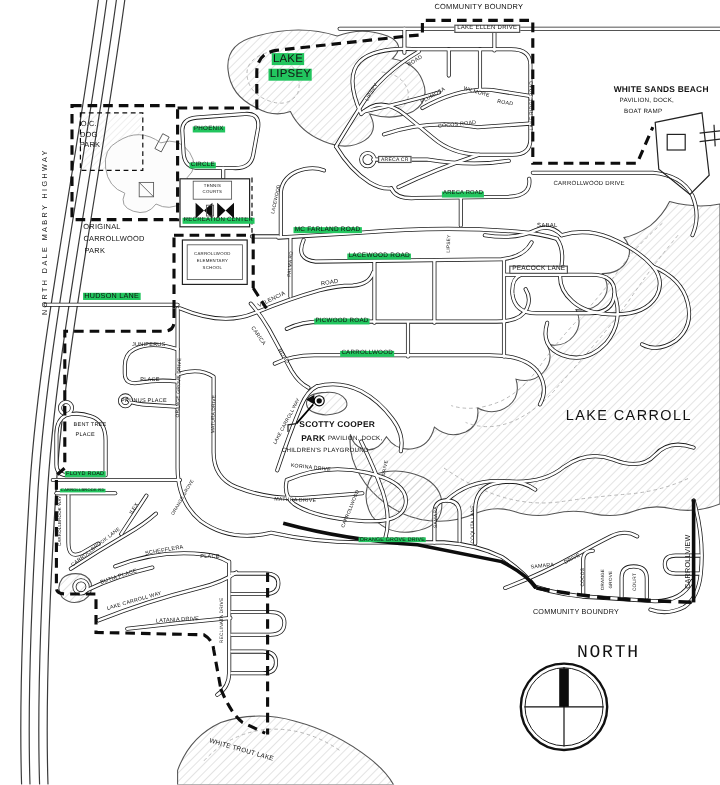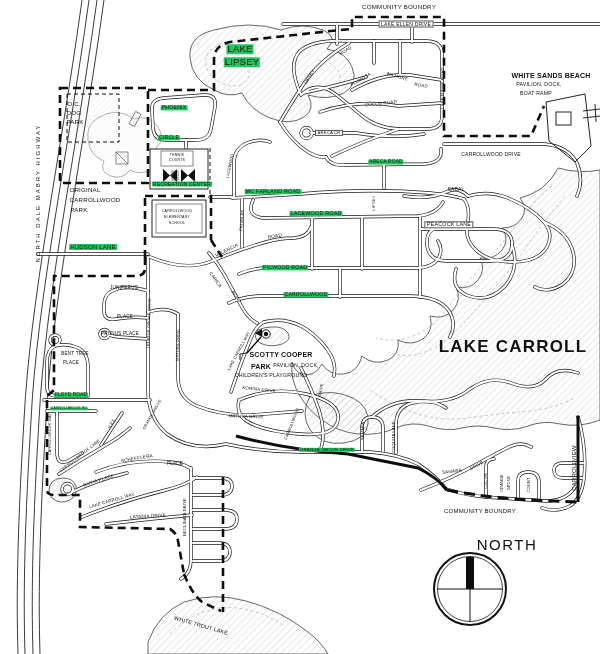--- a/index.html
+++ b/index.html
@@ -4,21 +4,21 @@
 <style>
   html,body{margin:0;padding:0;background:#fff;}
   #map{position:relative;width:600px;height:654px;background:#fff;overflow:hidden;
        font-family:"Liberation Sans",sans-serif;}
   #map svg{position:absolute;left:0;top:0;}
   #labels{position:absolute;left:0;top:0;width:600px;height:654px;pointer-events:none;}
   .lbl{position:absolute;white-space:nowrap;color:#111;line-height:1;
        font-family:"Liberation Sans",sans-serif;letter-spacing:.2px;}
   .lbl.bg{background:#22c55e;padding:0 1px;}
   .lbl.box{background:#fff;border:.5px solid #555;padding:0 1.5px;}
-  .lbl.sf{font-family:Liberation Sans, sans-serif;}
+  .lbl.sf{font-family:Liberation Mono, monospace;}
   .road-casing path{fill:none;stroke:#1b1b1b;stroke-width:3.4;stroke-linecap:round;stroke-linejoin:round;}
   .road-fill  path{fill:none;stroke:#ffffff;stroke-width:2.1;stroke-linecap:round;stroke-linejoin:round;}
   .hwy path{fill:none;stroke:#3a3a3a;stroke-width:1;}
   .boundary path{fill:none;stroke:#0d0d0d;stroke-width:2.6;stroke-dasharray:8 5;}
   .boundary path.solid{stroke-dasharray:none;stroke-width:3;}
   .boundary path.longdash{stroke-dasharray:11 6;stroke-width:3;}
   .boundary path.thin{stroke-width:1;stroke-dasharray:4 3;}
   .lake{fill:url(#hatch);stroke:#555;stroke-width:.9;}
   .lake-contour{fill:none;stroke:#ababab;stroke-width:.7;stroke-dasharray:3 2.5;}
   .block{fill:#fff;stroke:#222;stroke-width:1;}
@@ -312,21 +312,21 @@
       <span class="lbl" style="left: 361px; top: 80px; font-size: 4.4px; transform: translate(-50%, -50%) rotate(-30deg);">PLUMOSA</span>
       <span class="lbl" style="left: 397px; top: 77px; font-size: 4.4px; transform: translate(-50%, -50%) rotate(16deg);">WILMORE</span>
       <span class="lbl" style="left: 421px; top: 86px; font-size: 4.4px; transform: translate(-50%, -50%) rotate(10deg);">ROAD</span>
       <span class="lbl" style="left: 381px; top: 104px; font-size: 4.4px; transform: translate(-50%, -50%) rotate(-6deg);">COCOS ROAD</span>
       <span class="lbl box" style="left: 329px; top: 133px; font-size: 4.2px; transform: translate(-50%, -50%) rotate(0deg);">ARECA CR</span>
       <span class="lbl bg" style="left: 386px; top: 162px; font-size: 4.8px; transform: translate(-50%, -50%) rotate(0deg);">ARECA ROAD</span>
       <span class="lbl" style="left: 443px; top: 88px; font-size: 4.2px; transform: translate(-50%, -50%) rotate(-90deg);">LAKE RIDGE ROAD</span>
       <span class="lbl" style="left: 491px; top: 154px; font-size: 5px; transform: translate(-50%, -50%) rotate(0deg);">CARROLLWOOD DRIVE</span>
       <span class="lbl" style="left: 456px; top: 189px; font-size: 5px; transform: translate(-50%, -50%) rotate(0deg);">SABAL</span>
       <span class="lbl box" style="left: 449px; top: 225px; font-size: 5.4px; transform: translate(-50%, -50%) rotate(0deg);">PEACOCK LANE</span>
-      <span class="lbl" style="left: 513px; top: 346px; font-size: 17px; letter-spacing: 1.2px; transform: translate(-50%, -50%) rotate(0deg); font-weight: bold;">LAKE CARROLL</span>
+      <span class="lbl" style="left: 524px; top: 346px; font-size: 12px; letter-spacing: 1.2px; transform: translate(-50%, -50%) rotate(0deg);">LAKE CARROLL</span>
       <span class="lbl" style="left: 38px; top: 193px; font-size: 6px; letter-spacing: 2px; transform: translate(-50%, -50%) rotate(-90deg);">NORTH DALE MABRY HIGHWAY</span>
       <span class="lbl bg" style="left: 93px; top: 247px; font-size: 6px; transform: translate(-50%, -50%) rotate(0deg);">HUDSON LANE</span>
       <span class="lbl" style="left: 149px; top: 323px; font-size: 4px; transform: translate(-50%, -50%) rotate(-88deg);">ORANGE GROVE DRIVE</span>
       <span class="lbl" style="left: 124px; top: 288px; font-size: 4.6px; transform: translate(-50%, -50%) rotate(0deg);">JUNIPERUS</span>
       <span class="lbl" style="left: 125px; top: 317px; font-size: 4.6px; transform: translate(-50%, -50%) rotate(0deg);">PLACE</span>
       <span class="lbl" style="left: 120px; top: 334px; font-size: 4.6px; transform: translate(-50%, -50%) rotate(0deg);">PRUNUS PLACE</span>
       <span class="lbl" style="left: 75px; top: 354px; font-size: 4.6px; transform: translate(-50%, -50%) rotate(0deg);">BENT TREE</span>
       <span class="lbl" style="left: 71px; top: 363px; font-size: 4.6px; transform: translate(-50%, -50%) rotate(0deg);">PLACE</span>
       <span class="lbl bg" style="left: 71px; top: 395px; font-size: 4.6px; transform: translate(-50%, -50%) rotate(0deg);">FLOYD ROAD</span>
       <span class="lbl bg" style="left: 69px; top: 409px; font-size: 3.3px; transform: translate(-50%, -50%) rotate(0deg);">CARROLLBROOK RD</span>

